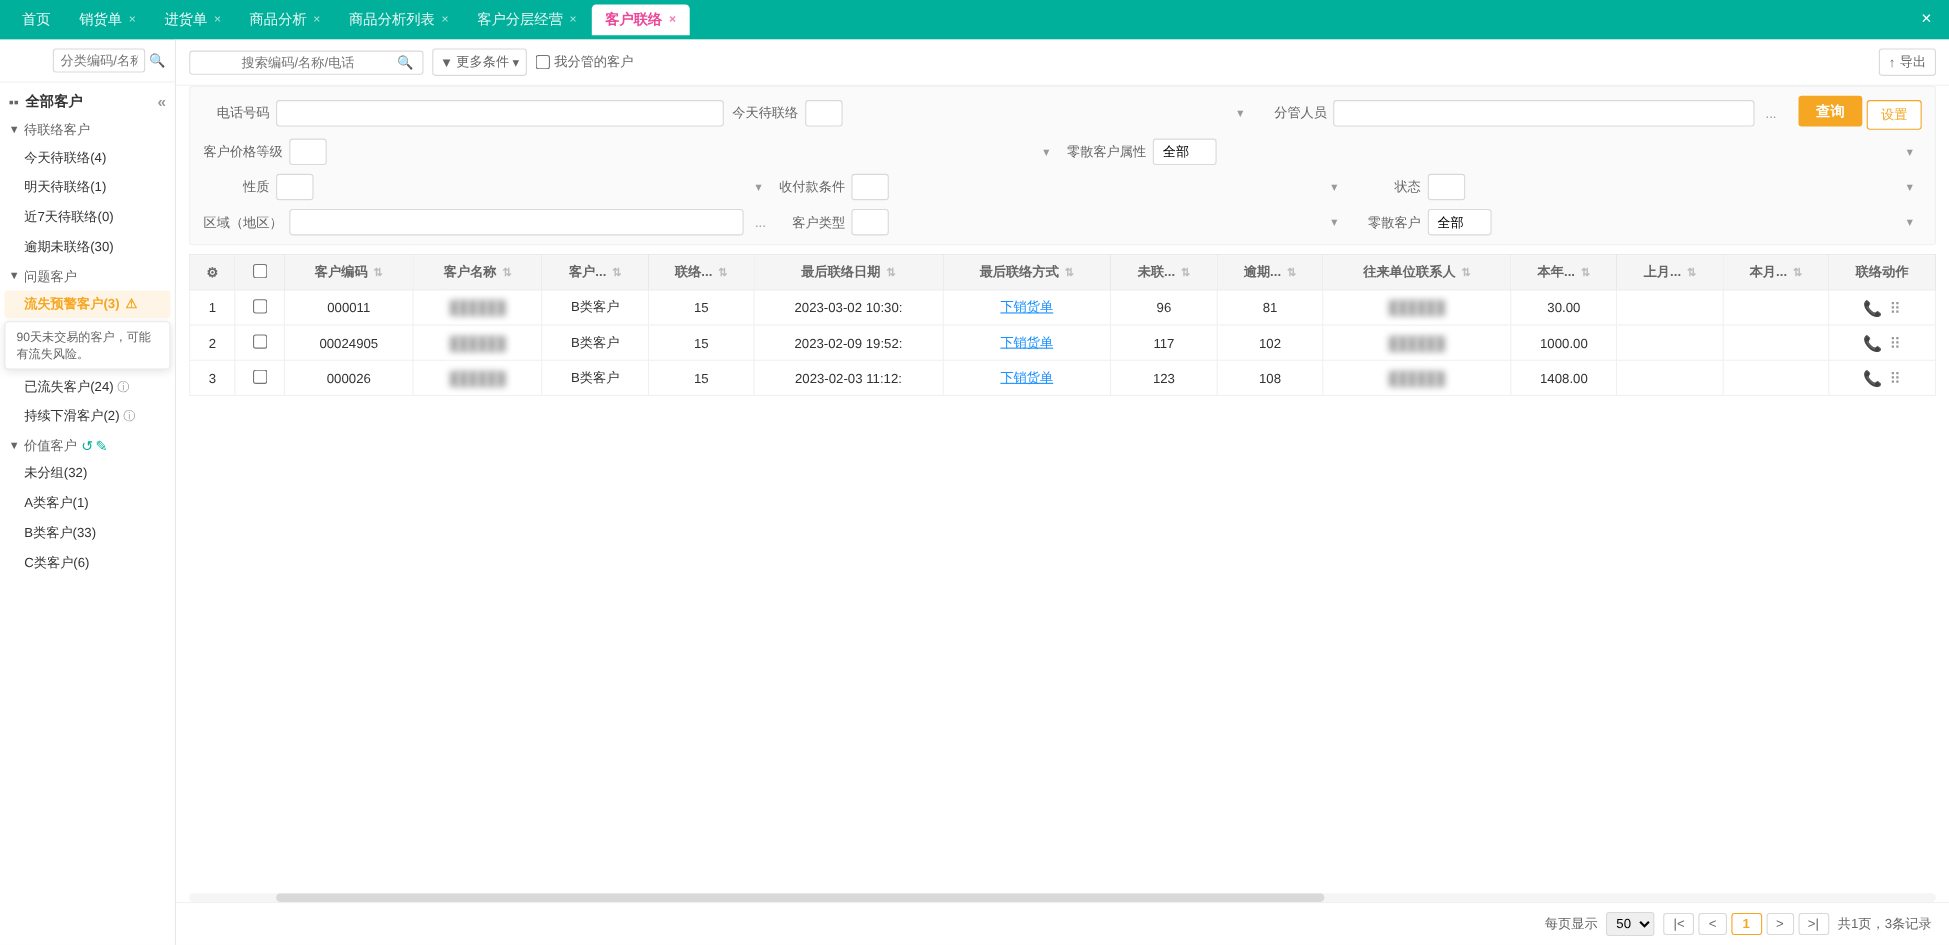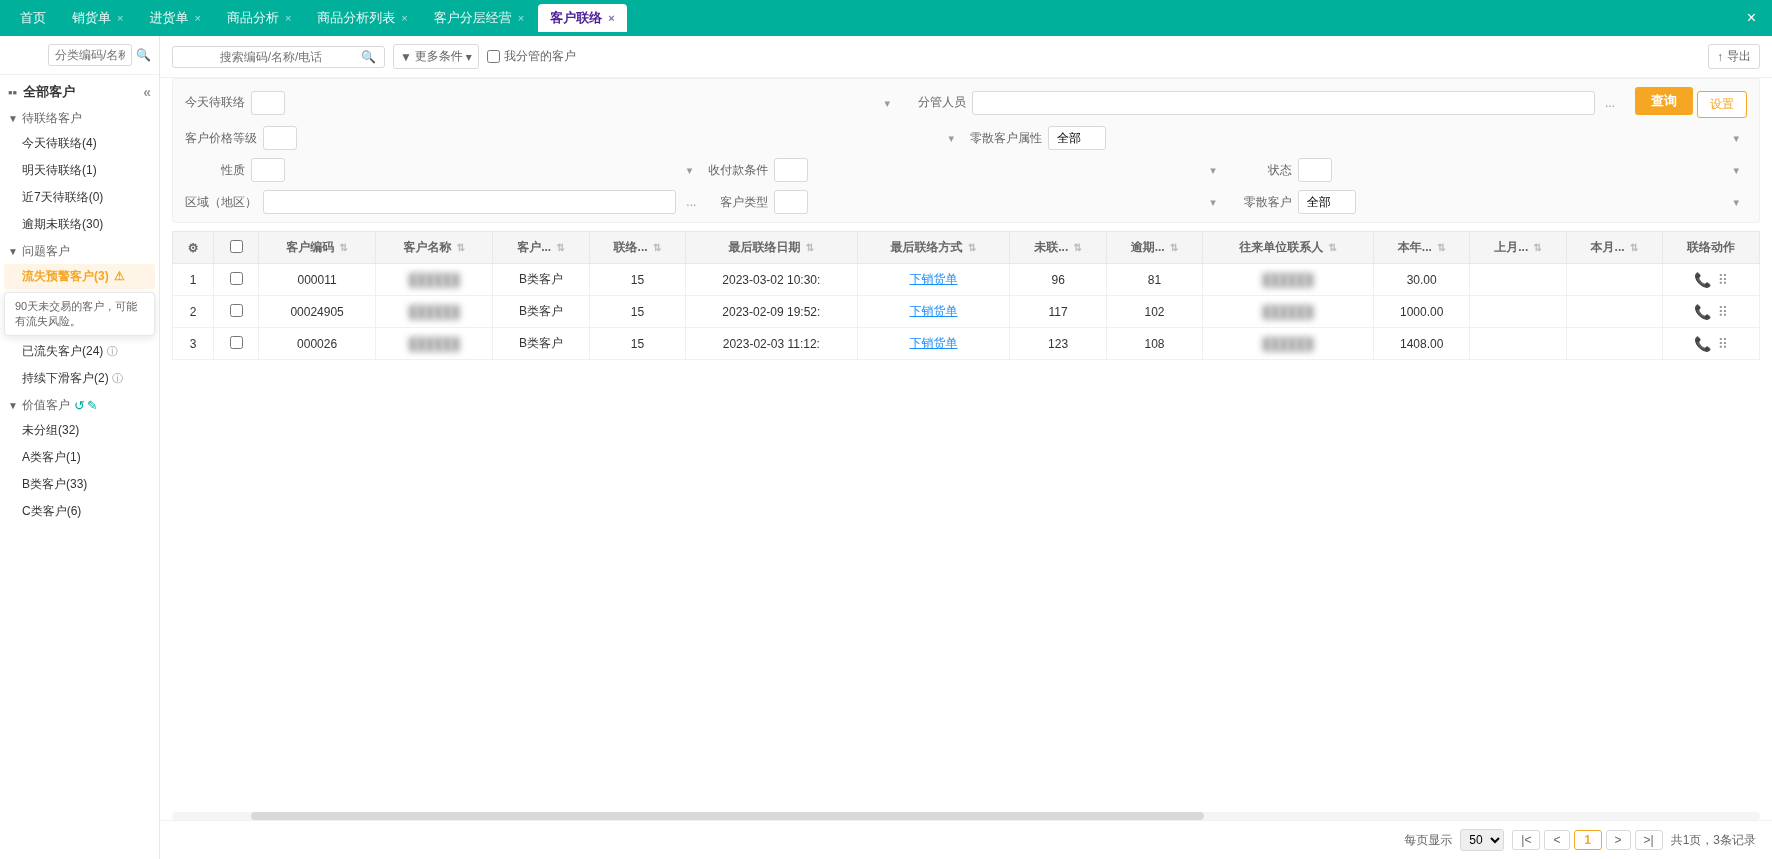--- a/index.html
+++ b/index.html
@@ -13,21 +13,21 @@
       color: white;
     }
     .tab-item {
       display: flex; align-items: center;
       padding: 0 12px; height: 28px; line-height: 28px;
       cursor: pointer; font-size: 13px; color: rgba(255,255,255,0.9);
       border-radius: 4px 4px 0 0; margin-right: 2px;
       white-space: nowrap;
     }
     .tab-item.active {
-      background: #fff; color: #4c1d95; font-weight: bold; justify-content: space-between;
+      background: #fff; color: #ec4899; font-weight: bold; justify-content: space-between;
     }
     .tab-item .close-x {
       margin-left: 6px; font-size: 11px; opacity: 0.7;
       cursor: pointer;
     }
     .tab-close-global {
       margin-left: auto; color: white; font-size: 16px; cursor: pointer; padding: 4px 8px;
     }
 
     
@@ -337,20 +337,24 @@
       </label>
       <div class="export-btn">
         <span>↑</span>
         <span>导出</span>
       </div>
     </div>
 
     <div class="advanced-filters">
 
       <div class="filter-row">
+        <div class="filter-field">
+          <span class="filter-label">电话号码</span>
+          <input class="filter-input" type="text" style="">
+        </div>
         <div class="filter-field">
           <span class="filter-label">今天待联络</span>
           <div class="select-wrap">
             <select class="filter-select">
               <option></option>
             </select>
           </div>
         </div>
         <div class="filter-field">
           <span class="filter-label">分管人员</span>

